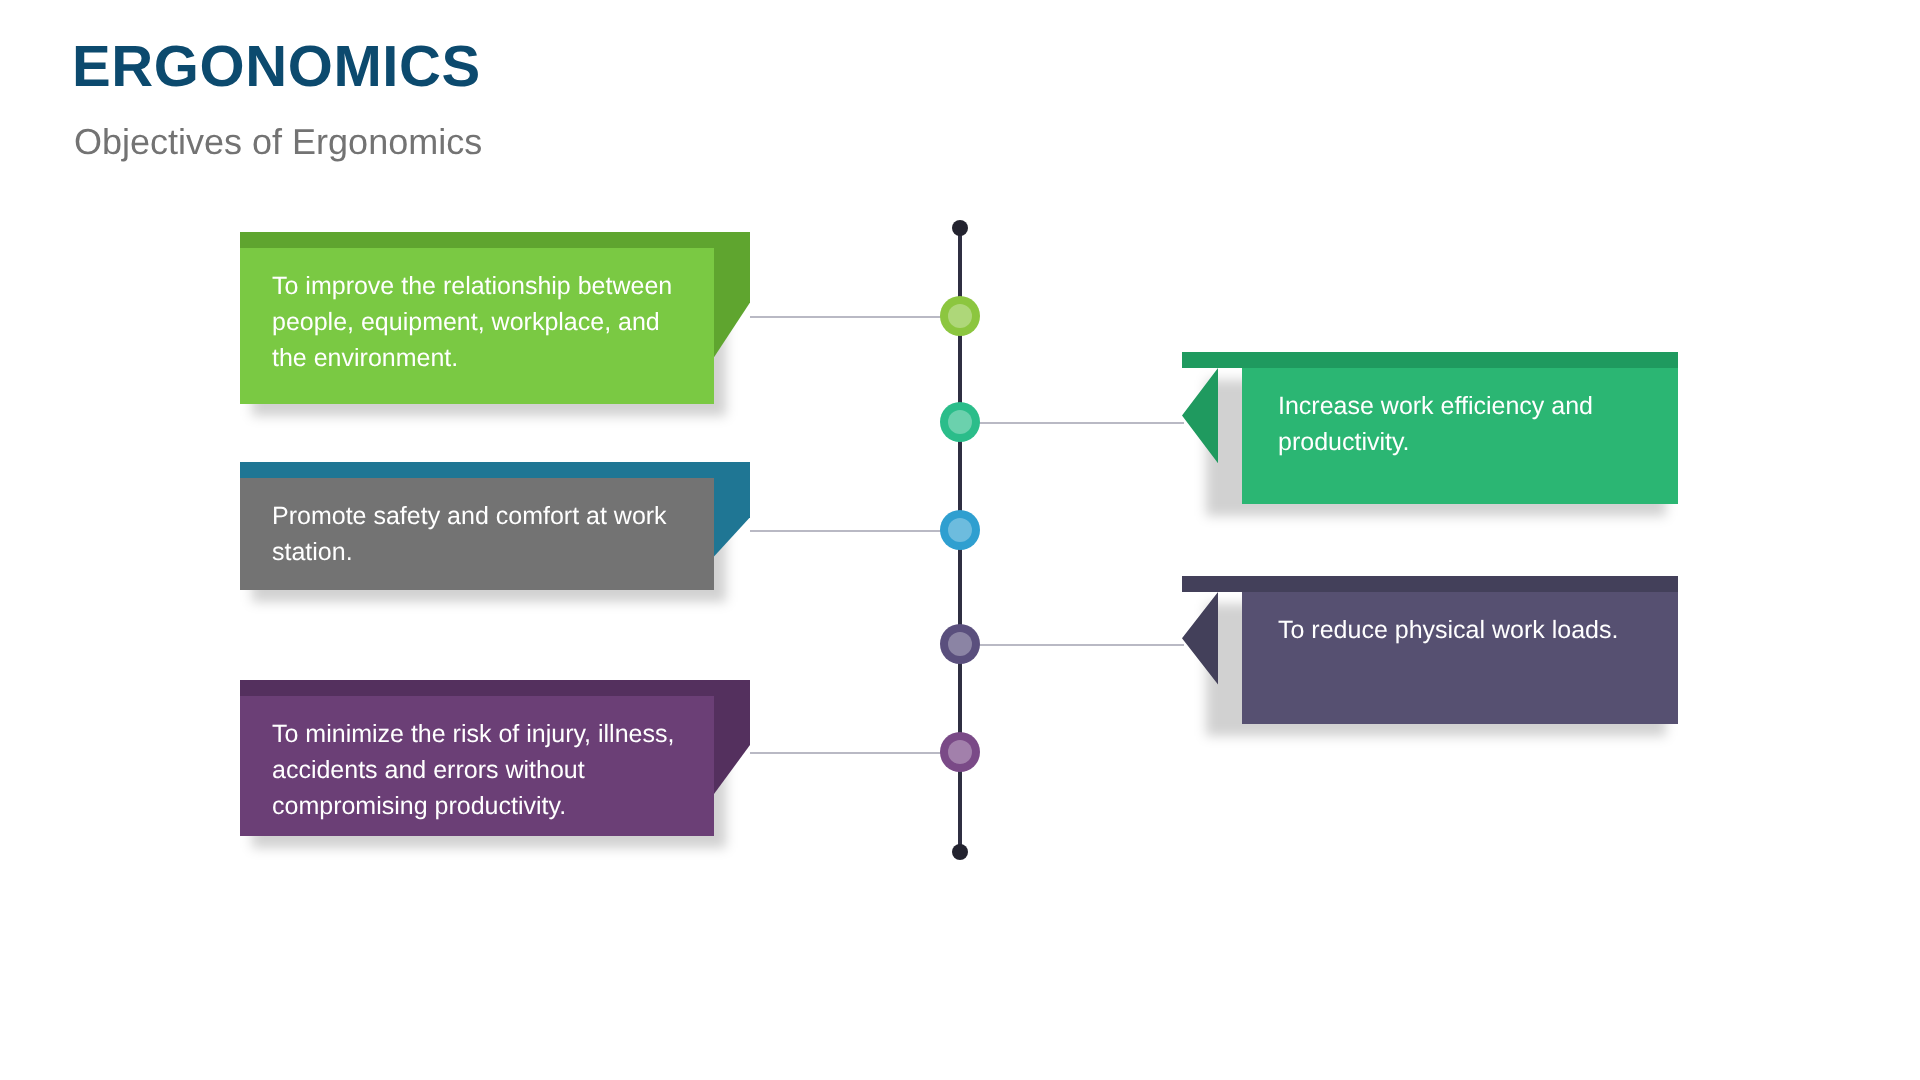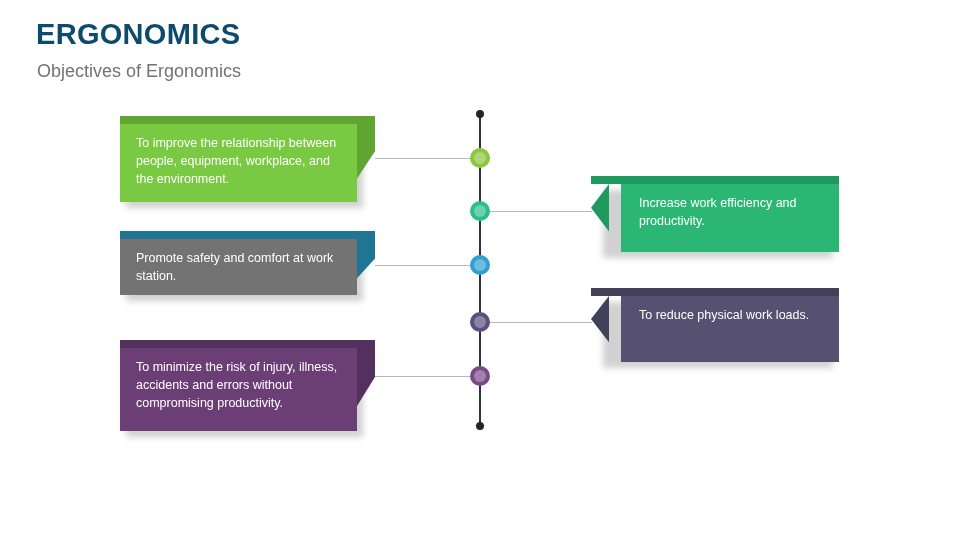--- a/index.html
+++ b/index.html
@@ -199,21 +199,21 @@
 
 <div class="banner left-banner" style="left:120px; top:231px; width:255px; height:64px;">
   <div class="shadow"></div>
   <div class="topstrip" style="background:#1f7694;"></div>
   <div class="body" style="background:#737373;">
     <span class="banner-text">Promote safety and comfort at work station.</span>
   </div>
   <div class="arrow" style="background:#1f7694;"></div>
 </div>
 
-<div class="banner left-banner" style="left:120px; top:340px; width:255px; height:91px;">
+<div class="banner left-banner" style="left:120px; top:340px; width:255px; height:78px;">
   <div class="shadow"></div>
   <div class="topstrip" style="background:#54305e;"></div>
   <div class="body" style="background:#6b3f76;">
     <span class="banner-text">To minimize the risk of injury, illness, accidents and errors without compromising productivity.</span>
   </div>
   <div class="arrow" style="background:#54305e;"></div>
 </div>
 
 <div class="banner right-banner" style="left:591px; top:176px; width:248px; height:76px;">
   <div class="shadow"></div>

